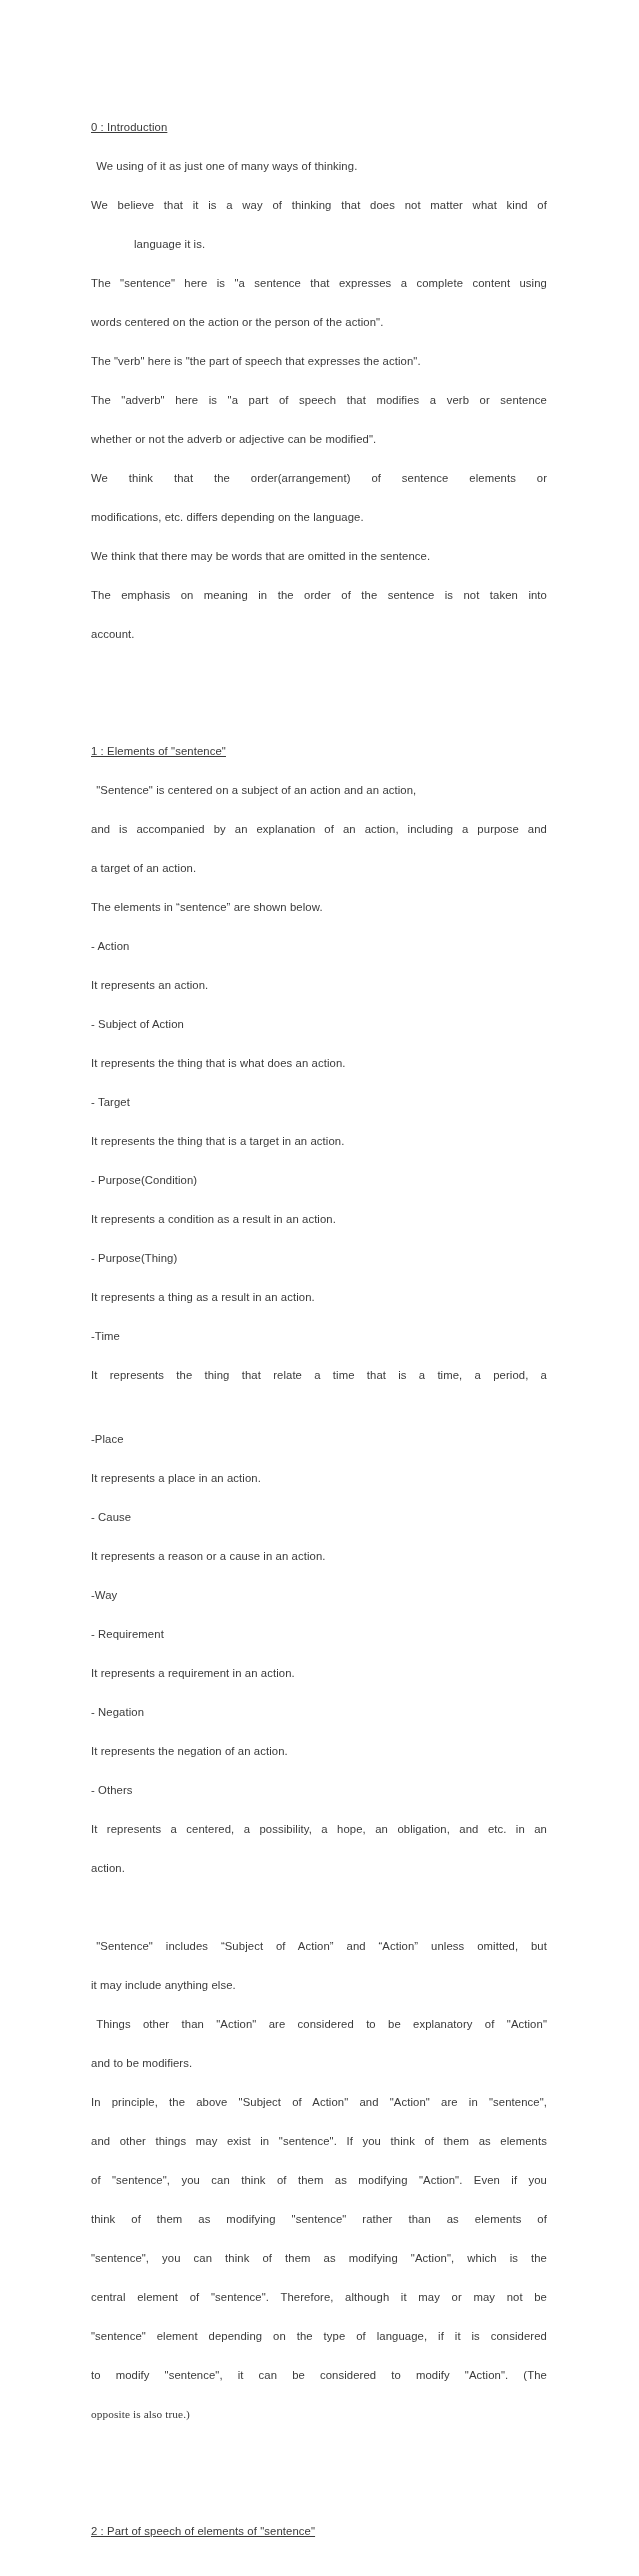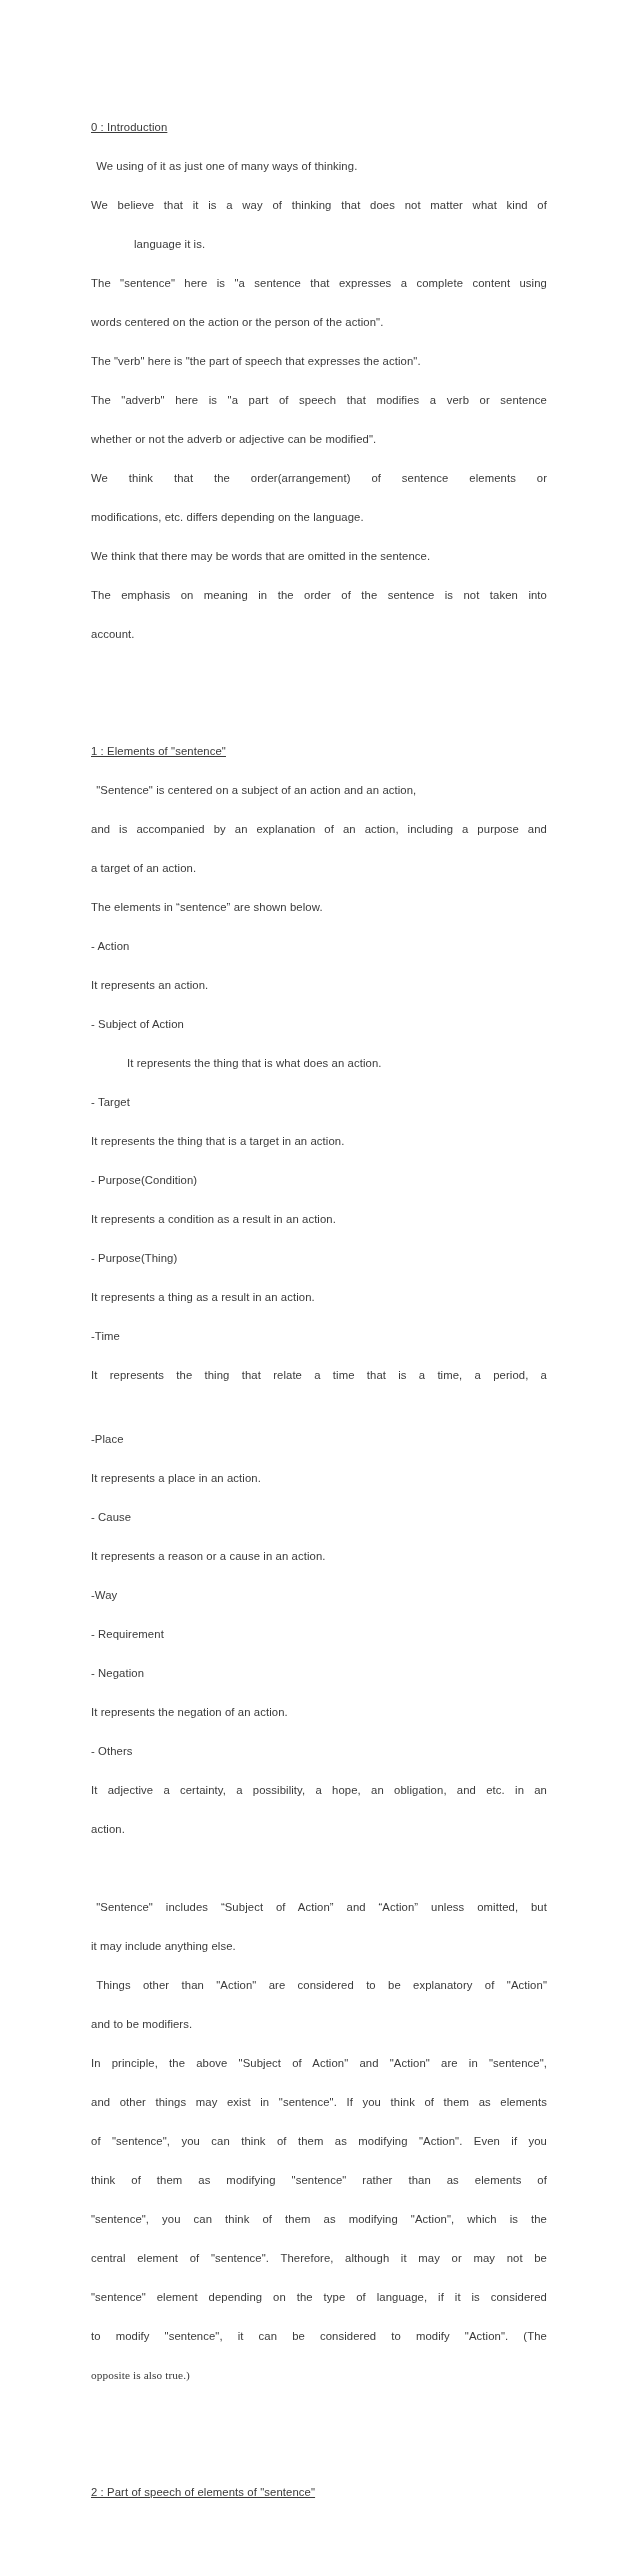--- a/index.html
+++ b/index.html
@@ -59,39 +59,40 @@
       <div class="line blank" style="color: rgb(58, 58, 58);"></div>
       <div class="line blank" style="color: rgb(58, 58, 58);"></div>
       <div class="line heading" style="color: rgb(58, 58, 58);">1 : Elements of "sentence"</div>
       <div class="line indent" style="color: rgb(58, 58, 58);">"Sentence" is centered on a subject of an action and an action,</div>
       <div class="line justify" style="color: rgb(58, 58, 58);">and is accompanied by an explanation of an action, including a purpose and</div>
       <div class="line" style="color: rgb(58, 58, 58);">a target of an action.</div>
       <div class="line" style="color: rgb(58, 58, 58);">The elements in “sentence” are shown below.</div>
       <div class="line" style="color: rgb(58, 58, 58);">- Action</div>
       <div class="line" style="color: rgb(58, 58, 58);">It represents an action.</div>
       <div class="line" style="color: rgb(58, 58, 58);">- Subject of Action</div>
-      <div class="line" style="color: rgb(58, 58, 58); margin-left: 36px;">It represents the thing that is what does an action.</div>
+      <div class="line" style="color: rgb(58, 58, 58);">It represents the thing that is what does an action.</div>
       <div class="line" style="color: rgb(58, 58, 58);">- Target</div>
       <div class="line" style="color: rgb(58, 58, 58);">It represents the thing that is a target in an action.</div>
       <div class="line" style="color: rgb(58, 58, 58);">- Purpose(Condition)</div>
       <div class="line" style="color: rgb(58, 58, 58);">It represents a condition as a result in an action.</div>
       <div class="line" style="color: rgb(58, 58, 58);">- Purpose(Thing)</div>
       <div class="line" style="color: rgb(58, 58, 58);">It represents a thing as a result in an action.</div>
       <div class="line" style="color: rgb(58, 58, 58);">-Time</div>
       <div class="line justify" style="color: rgb(58, 58, 58);">It represents the thing that relate a time that is a time, a period, a</div>
       <div class="line" style="margin-top: 25px; color: rgb(58, 58, 58);">-Place</div>
       <div class="line" style="color: rgb(58, 58, 58);">It represents a place in an action.</div>
       <div class="line" style="color: rgb(58, 58, 58);">- Cause</div>
       <div class="line" style="color: rgb(58, 58, 58);">It represents a reason or a cause in an action.</div>
       <div class="line" style="color: rgb(58, 58, 58);">-Way</div>
       <div class="line" style="color: rgb(58, 58, 58);">- Requirement</div>
+      <div class="line" style="color: rgb(58, 58, 58);">It represents a requirement in an action.</div>
       <div class="line" style="color: rgb(58, 58, 58);">- Negation</div>
       <div class="line" style="color: rgb(58, 58, 58);">It represents the negation of an action.</div>
       <div class="line" style="color: rgb(58, 58, 58);">- Others</div>
-      <div class="line justify" style="color: rgb(58, 58, 58);">It adjective a certainty, a possibility, a hope, an obligation, and etc. in an</div>
+      <div class="line justify" style="color: rgb(58, 58, 58);">It represents a centered, a possibility, a hope, an obligation, and etc. in an</div>
       <div class="line" style="color: rgb(58, 58, 58);">action.</div>
       <div class="line blank" style="color: rgb(58, 58, 58);"></div>
       <div class="line justify indent" style="color: rgb(58, 58, 58);">"Sentence" includes “Subject of Action” and “Action” unless omitted, but</div>
       <div class="line" style="color: rgb(58, 58, 58);">it may include anything else.</div>
       <div class="line justify indent" style="color: rgb(58, 58, 58);">Things other than "Action" are considered to be explanatory of "Action"</div>
       <div class="line" style="color: rgb(58, 58, 58);">and to be modifiers.</div>
       <div class="line justify" style="color: rgb(58, 58, 58);">In principle, the above "Subject of Action" and "Action" are in "sentence",</div>
       <div class="line justify" style="color: rgb(58, 58, 58);">and other things may exist in "sentence". If you think of them as elements</div>
       <div class="line justify" style="color: rgb(58, 58, 58);">of "sentence", you can think of them as modifying "Action". Even if you</div>
       <div class="line justify" style="color: rgb(58, 58, 58);">think of them as modifying "sentence" rather than as elements of</div>

